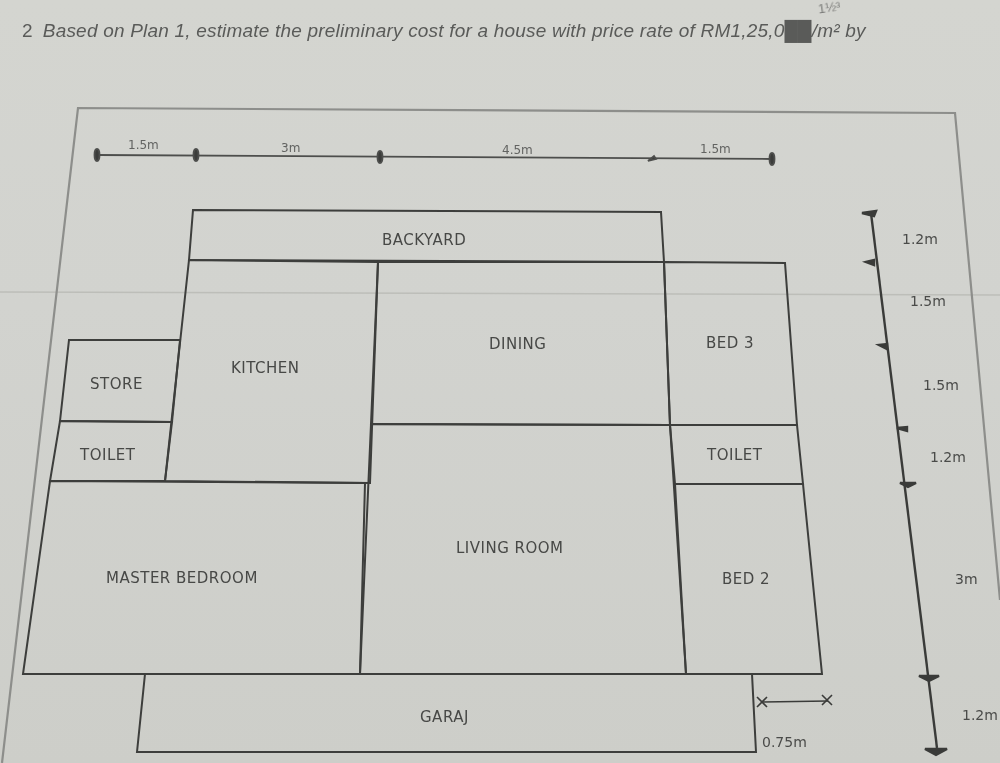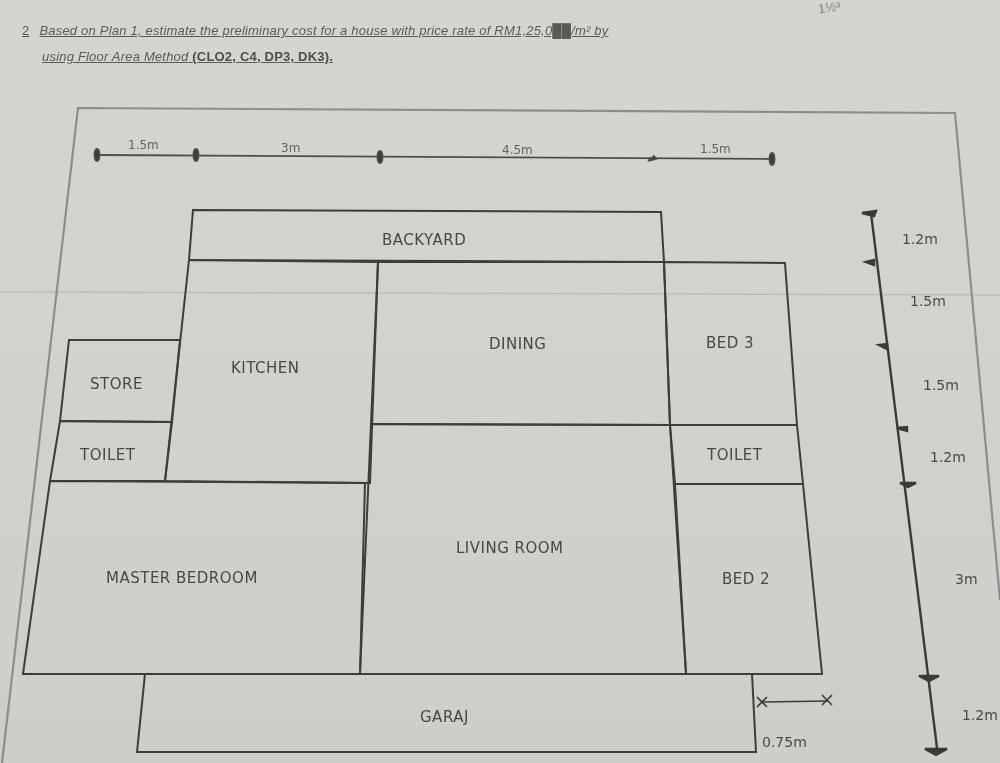--- a/index.html
+++ b/index.html
@@ -3,46 +3,41 @@
 <meta charset="utf-8">
 <style>
   html, body { margin:0; padding:0; }
   body {
     width:1000px; height:763px; overflow:hidden; position:relative;
     background: linear-gradient(180deg, #d4d5d0 0%, #d2d3cf 40%, #cdcec9 100%);
     font-family: "Liberation Sans", sans-serif;
   }
   .question {
     position:absolute; left:22px; top:18px; width:970px;
-    color:#5a5b59; font-size:13px; line-height:26px;
+    color:#5a5b59; font-size:19px; line-height:26px;
     font-style:italic; letter-spacing:0.2px;
     filter: blur(0.6px);
-    text-decoration: underline;
   }
   .question .num { font-style:normal; margin-right:10px; }
   .question .line2 { padding-left:20px; display:block; }
   .question .codes { font-weight:bold; font-style:normal; color:#4d4e4c; }
   .scribble {
     position:absolute; left:818px; top:0px; color:#7b7c79; font-size:13px;
     transform:rotate(-8deg); filter: blur(0.7px);
   }
   svg { position:absolute; left:0; top:0; }
   .room-label { font-family:"DejaVu Sans", sans-serif; font-size:15px; fill:#474846; letter-spacing:0.5px; }
   .dim-label { font-family:"DejaVu Sans", sans-serif; font-size:14px; fill:#4a4b49; }
   .dim-top { font-size:12px; fill:#626361; }
 </style>
 </head>
 <body>
 
 <div class="question">
   <span class="num">2</span><span>Based on Plan 1, estimate the preliminary cost for a house with price rate of RM1,25,0██/m² by</span>
-  <span class="line2">
-    <span>using Floor Area Method</span>
-    <span class="codes">(CLO2, C4, DP3, DK3).</span>
-  </span>
 </div>
 <div class="scribble">1½³</div>
 
 <svg width="1000" height="763" viewBox="0 0 1000 763">
 
   <line x1="0" y1="292" x2="1000" y2="295" stroke="#bdbeb9" stroke-width="1.5"></line>
 
   <polyline points="2,763 78,108 955,113 1000,600" fill="none" stroke="#8d8e8b" stroke-width="2.2"></polyline>
 
   <g stroke="#4d4e4c" stroke-width="1.8" fill="#3b3c3a">

